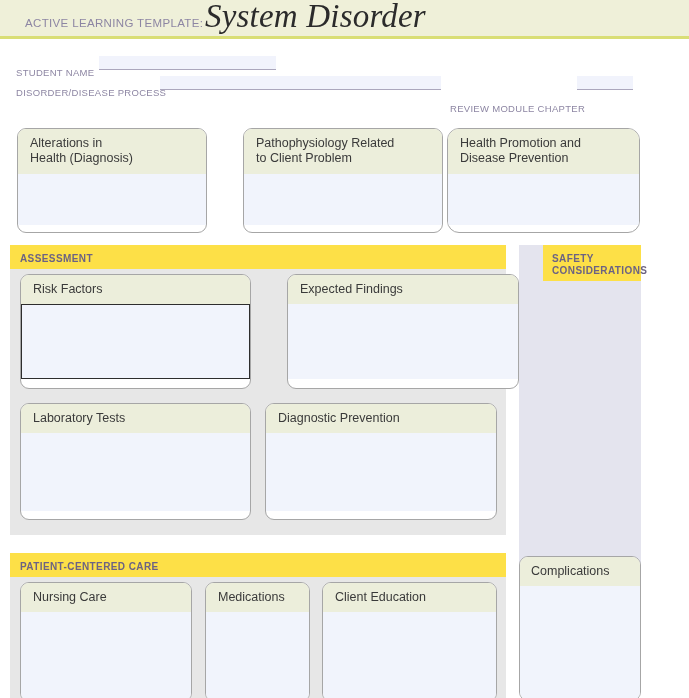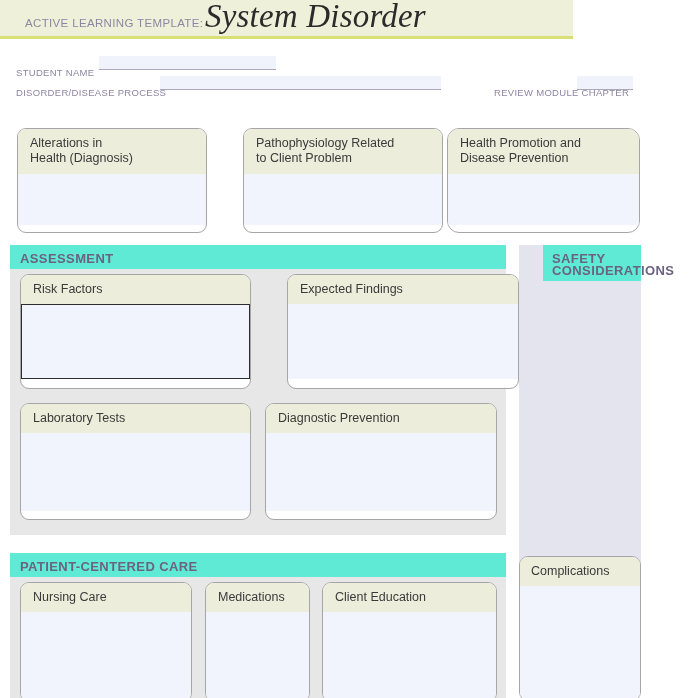--- a/index.html
+++ b/index.html
@@ -13,21 +13,21 @@
     height: 698px;
     overflow: hidden;
     font-family: "Liberation Sans", sans-serif;
     position: relative;
   }
 
   
   .header-band {
     position: absolute;
     left: 0; top: 0;
-    width: 573px;
+    width: 689px;
     height: 39px;
     background: #eff0d9;
     border-bottom: 3px solid #d9de76;
     box-sizing: border-box;
   }
   .header-kicker {
     position: absolute;
     left: 25px;
     top: 17px;
     font-size: 11.5px;
@@ -73,21 +73,21 @@
     font-size: 11px;
     color: #333;
     padding: 0 2px;
     outline: none;
   }
 
   #lbl-student    { left: 16px;  top: 28px; }
   #in-student     { left: 99px;  top: 17px; width: 177px; height: 14px; }
   #lbl-disorder   { left: 16px;  top: 48px; }
   #in-disorder    { left: 160px; top: 37px; width: 281px; height: 14px; }
-  #lbl-review     { left: 450px; top: 48px; margin-left: 44px; }
+  #lbl-review     { left: 450px; top: 64px; }
   #in-review      { left: 577px; top: 37px; width: 56px; height: 14px; }
 
   
   .card {
     position: absolute;
     border: 1px solid #a6a6a6;
     border-radius: 9px;
     background: #ffffff;
     box-sizing: border-box;
     overflow: hidden;
@@ -129,25 +129,25 @@
 
   
   #panel-assessment {
     position: absolute;
     left: 10px; top: 245px;
     width: 496px; height: 290px;
     background: #e7e7e7;
     box-sizing: border-box;
   }
   .panel-title-bar {
-    background: #5eead4;
+    background: #fde047;
     box-sizing: border-box;
     width: 100%;
     padding: 8px 0 4px 10px;
-    font-size: 13px;
+    font-size: 10px;
     font-weight: bold;
     letter-spacing: 0.4px;
     color: #6c6383;
     font-family: "Liberation Sans", sans-serif;
     white-space: pre-line;
     line-height: 12px;
   }
 
   #card-risk   { left: 20px;  top: 274px; width: 231px; height: 115px; }
   #card-expect { left: 265px; top: 274px; width: 232px; height: 115px; margin-left: 22px; }

